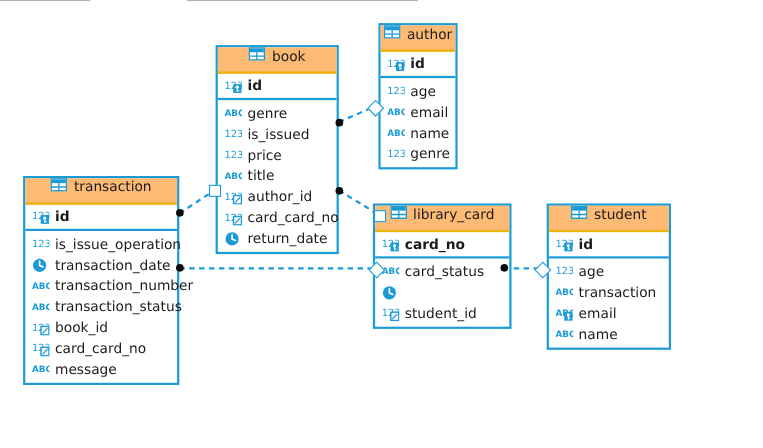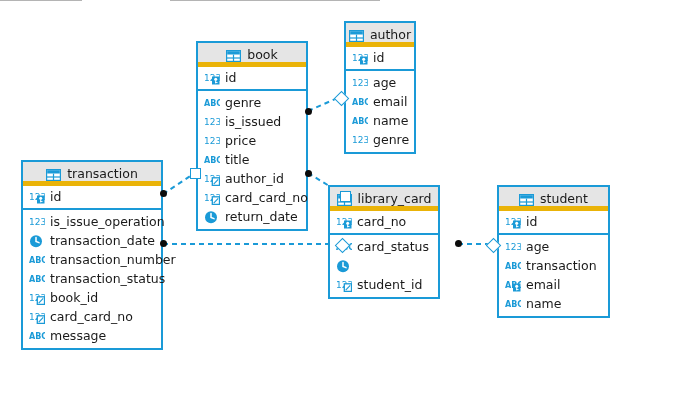--- a/index.html
+++ b/index.html
@@ -17,24 +17,24 @@
 
   
   .entity{
     position:absolute;
     border:2px solid #1a9ad7;
     background:#ffffff;
     box-sizing:border-box;
     z-index:5;
   }
   .ent-header{
-    background:#e5e5e5;
-    border-bottom:5px solid #eab308;
+    background:#fdba74;
+    border-bottom:2px solid #eab308;
     height:24px;
-    display:flex;align-items:flex-end;justify-content:center;
+    display:flex;align-items:flex-start;justify-content:center;
     gap:6px;
     box-sizing:border-box;
   }
   .ent-title{
     font-size:12.5px;color:#1a1a1a;
     white-space:nowrap;
   }
   .pk-section{
     border-bottom:2px solid #1a9ad7;
     padding:1px 0 2px 0;
@@ -43,21 +43,21 @@
   .col{
     height:19px;
     display:flex;align-items:center;
     gap:5px;
     padding-left:6px;
     font-size:12.5px;
     color:#1a1a1a;
     white-space:nowrap;
     box-sizing:border-box;
   }
-  .col.pk .col-name{font-weight:normal;}
+  .col.pk .col-name{font-weight:bold;}
 
   
   .ico{
     width:16px;height:14px;
     flex:0 0 16px;
     position:relative;
     display:inline-block;
   }
   .ico svg{display:block;}
 
@@ -350,21 +350,21 @@
         <div class="col">
           <span class="ico ">
             <svg width="16" height="14" viewBox="0 0 16 14">
               <text x="0" y="9.5" font-family="DejaVu Sans, sans-serif" font-size="9" fill="#1a9ad7">123</text>
             </svg>
           </span>
           <span class="col-name">genre</span>
         </div>
       </div>
     </div>
-    <div class="entity" style="left: 328px; top: 185px; width: 112px;">
+    <div class="entity" style="left: 339px; top: 185px; width: 126px;">
       <div class="ent-header">
         <span class="ico ico-table">
           <svg width="15" height="12" viewBox="0 0 15 12">
             <rect x="0.5" y="0.5" width="14" height="11" fill="#ffffff" stroke="#1a9ad7" stroke-width="1.4"></rect>
             <rect x="1.2" y="1.2" width="12.6" height="3.3" fill="#1a9ad7"></rect>
             <line x1="1" y1="8" x2="14" y2="8" stroke="#1a9ad7" stroke-width="1.2"></line>
             <line x1="7.5" y1="4.6" x2="7.5" y2="11.4" stroke="#1a9ad7" stroke-width="1.2"></line>
           </svg>
         </span>
         <span class="ent-title">library_card</span>

